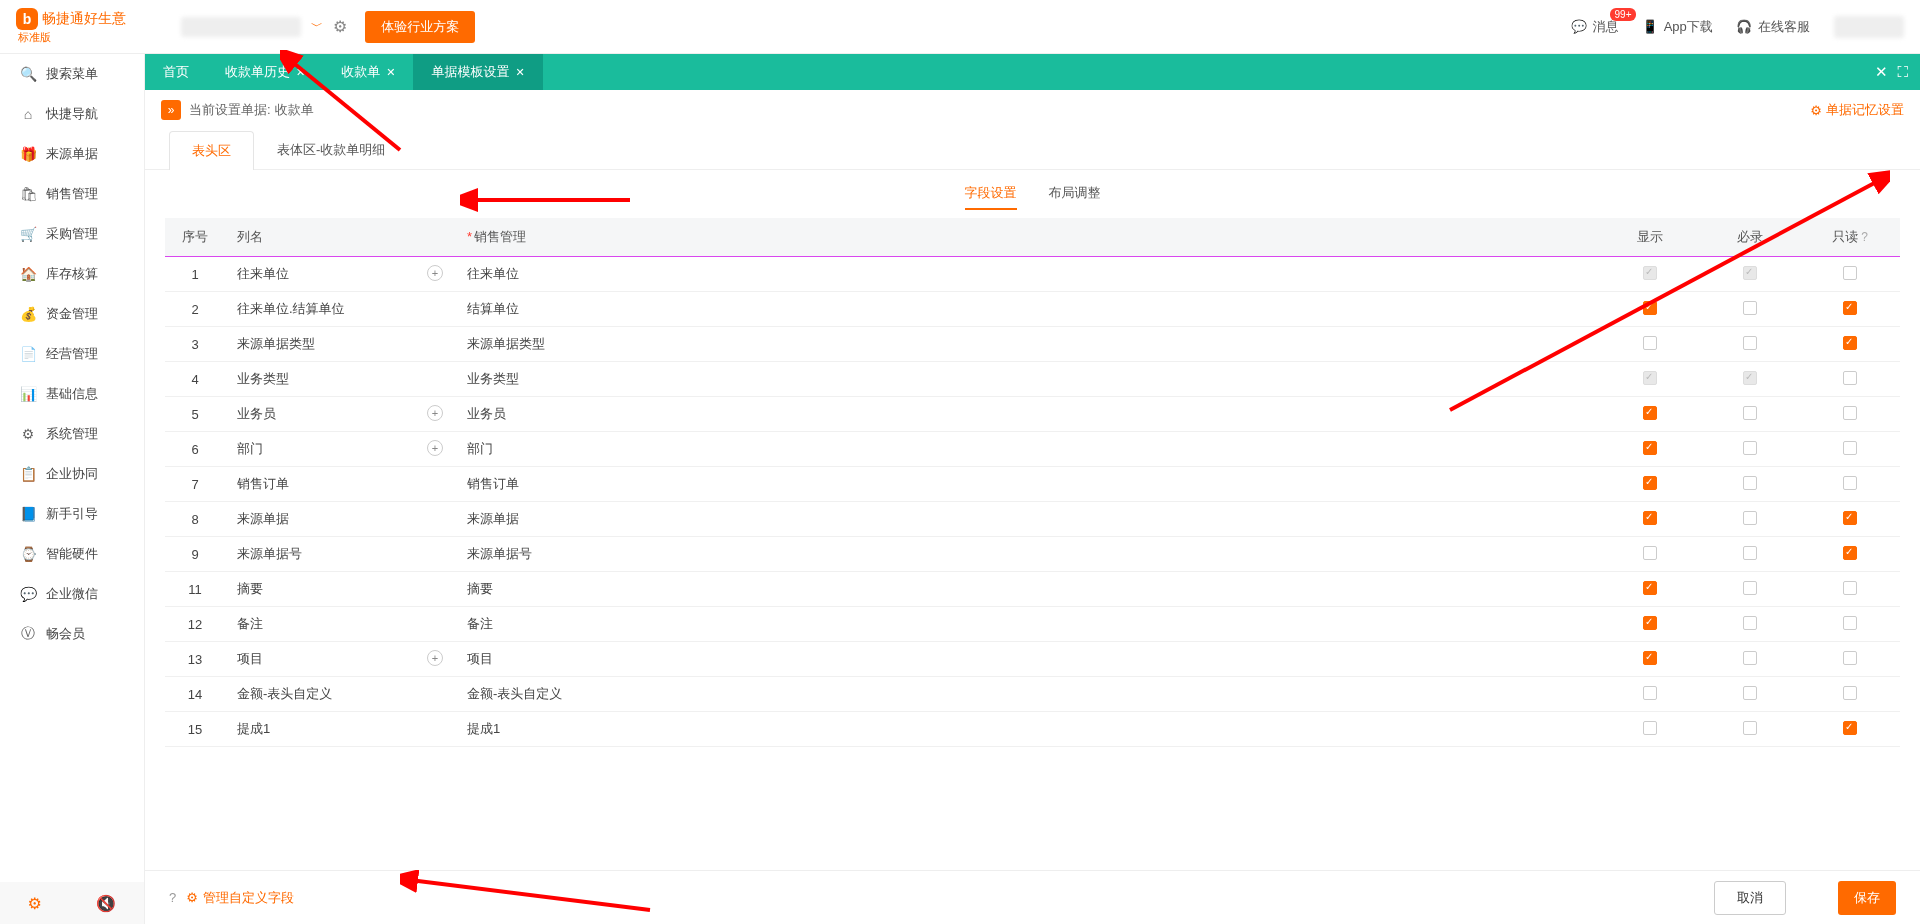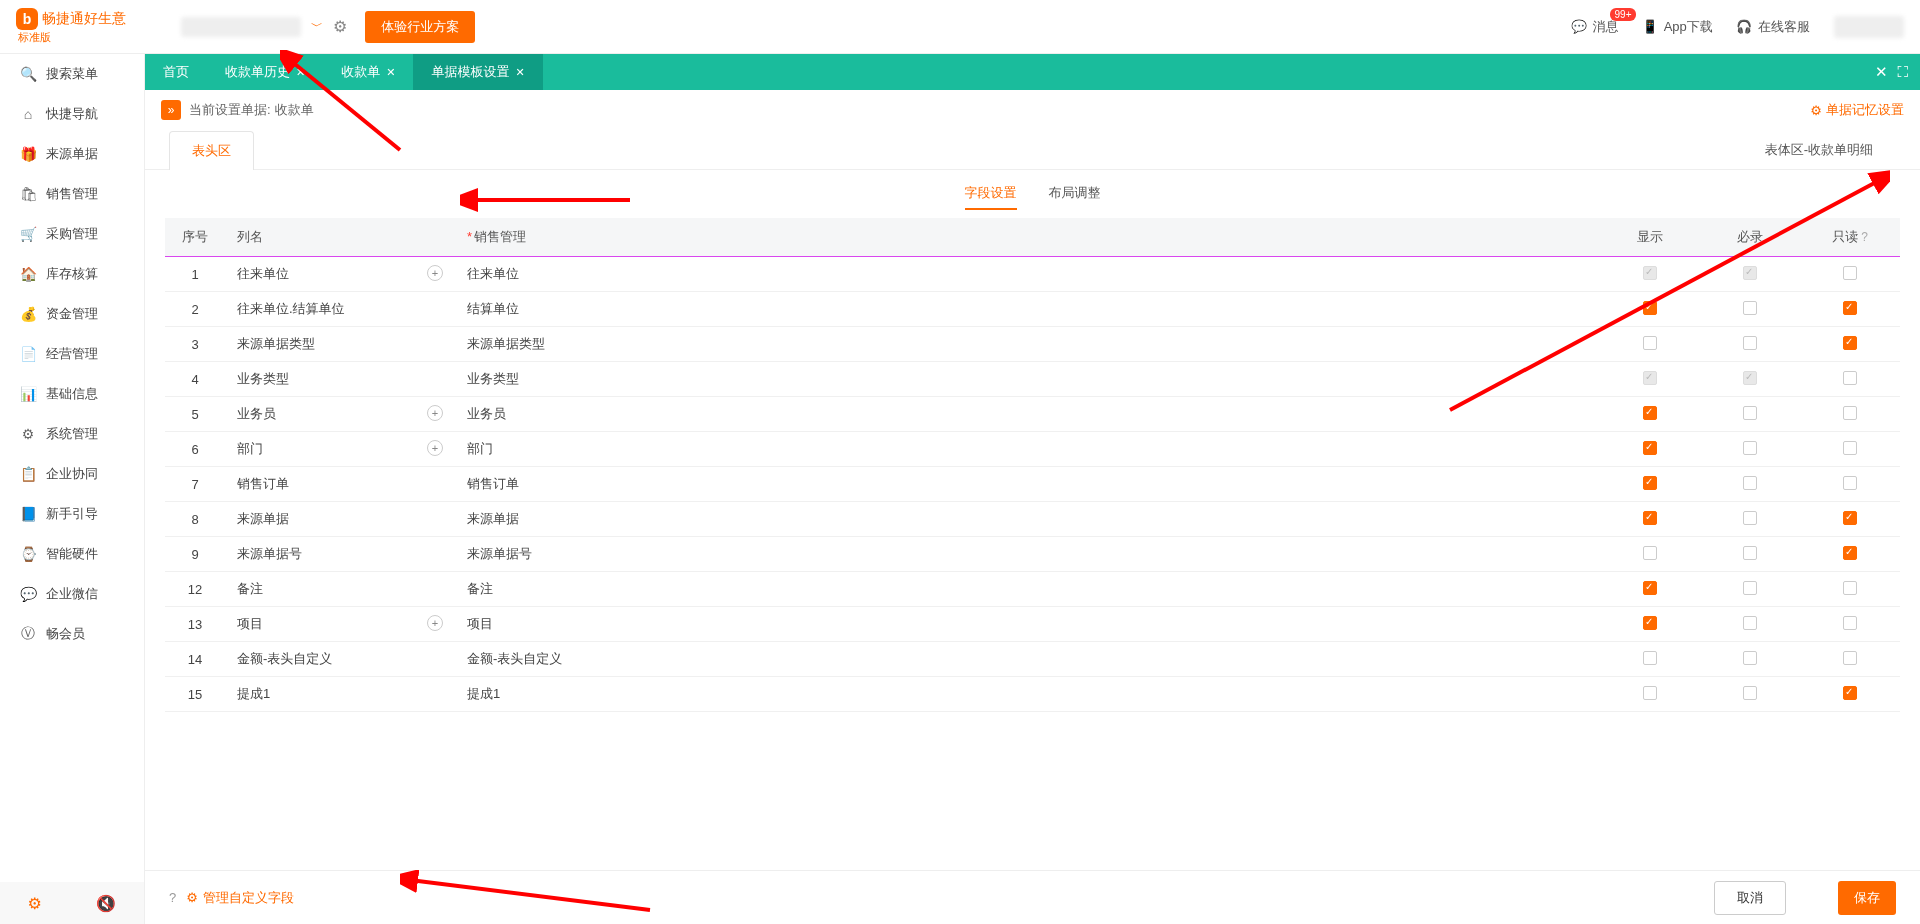--- a/index.html
+++ b/index.html
@@ -39,21 +39,21 @@
 .tab .close-x { font-size: 11px; }
 .tabs-right { margin-left: auto; display: flex; align-items: center; gap: 10px; padding-right: 12px; color: #fff; }
 .tabs-right span { cursor: pointer; font-size: 15px; }
 
 
 .content { flex: 1; display: flex; flex-direction: column; background: #fff; margin: 0; overflow: hidden; }
 .path-row { display: flex; align-items: center; padding: 10px 16px; color: #666; }
 .path-badge { width: 20px; height: 20px; background: #ff6a00; color: #fff; display: flex; align-items: center; justify-content: center; border-radius: 3px; margin-right: 8px; font-size: 12px; }
 .memory-link { margin-left: auto; color: #ff6a00; display: flex; align-items: center; gap: 4px; cursor: pointer; font-size: 13px; }
 
-.section-tabs { display: flex; gap: 0; padding: 0 24px; border-bottom: 1px solid #eee; justify-content: space-between; }
+.section-tabs { display: flex; gap: 0; padding: 0 24px; border-bottom: 1px solid #eee; }
 .sect-tab { padding: 10px 22px; font-size: 13px; color: #555; cursor: pointer; border: 1px solid transparent; border-bottom: none; }
 .sect-tab.active { color: #ff6a00; border-color: #e5e5e5; background: #fff; border-radius: 4px 4px 0 0; position: relative; top: 1px; }
 
 .subtabs { display: flex; justify-content: center; gap: 32px; padding: 14px 0 8px; }
 .subtab { font-size: 13px; color: #555; cursor: pointer; padding-bottom: 6px; }
 .subtab.active { color: #ff6a00; border-bottom: 2px solid #ff6a00; }
 
 
 .table-wrap { flex: 1; overflow-y: auto; margin: 0 20px; }
 .grid { width: 100%; border-collapse: collapse; }
@@ -320,20 +320,28 @@
               </tr>
               <tr>
                 <td class="cen">9</td>
                 <td class="col-name">来源单据号</td>
                 <td>来源单据号</td>
                 <td class="cen"><span class="cb"></span></td>
                 <td class="cen"><span class="cb"></span></td>
                 <td class="cen"><span class="cb on"></span></td>
               </tr>
               <tr>
+                <td class="cen">11</td>
+                <td class="col-name">摘要</td>
+                <td>摘要</td>
+                <td class="cen"><span class="cb on"></span></td>
+                <td class="cen"><span class="cb"></span></td>
+                <td class="cen"><span class="cb"></span></td>
+              </tr>
+              <tr>
                 <td class="cen">12</td>
                 <td class="col-name">备注</td>
                 <td>备注</td>
                 <td class="cen"><span class="cb on"></span></td>
                 <td class="cen"><span class="cb"></span></td>
                 <td class="cen"><span class="cb"></span></td>
               </tr>
               <tr>
                 <td class="cen">13</td>
                 <td class="col-name">项目<span class="plus-circle">+</span></td>

